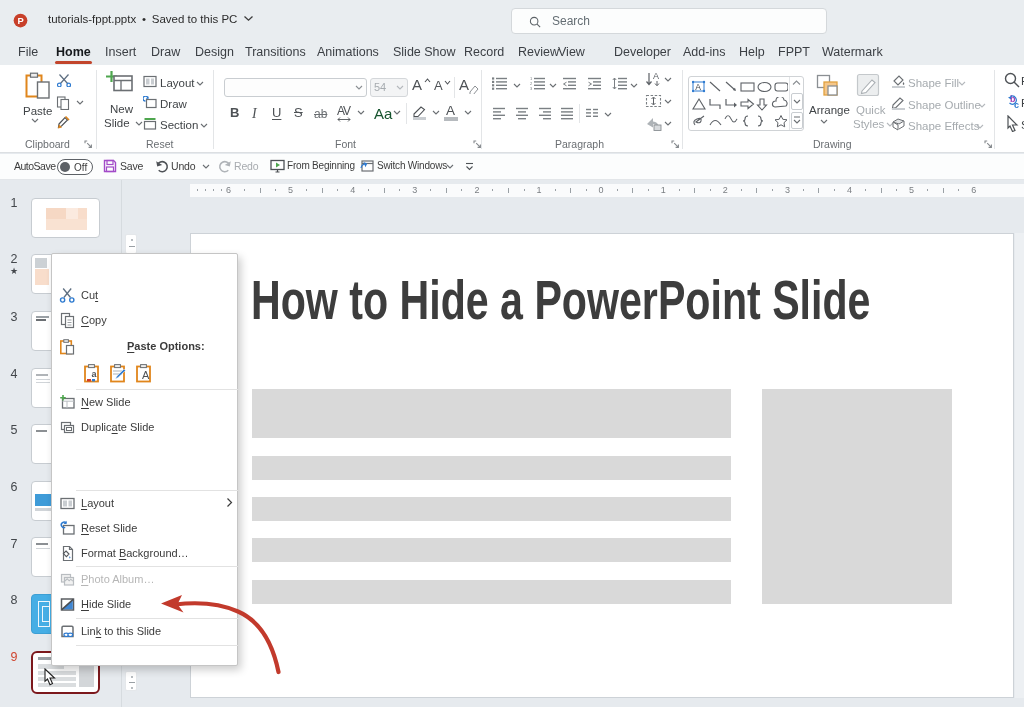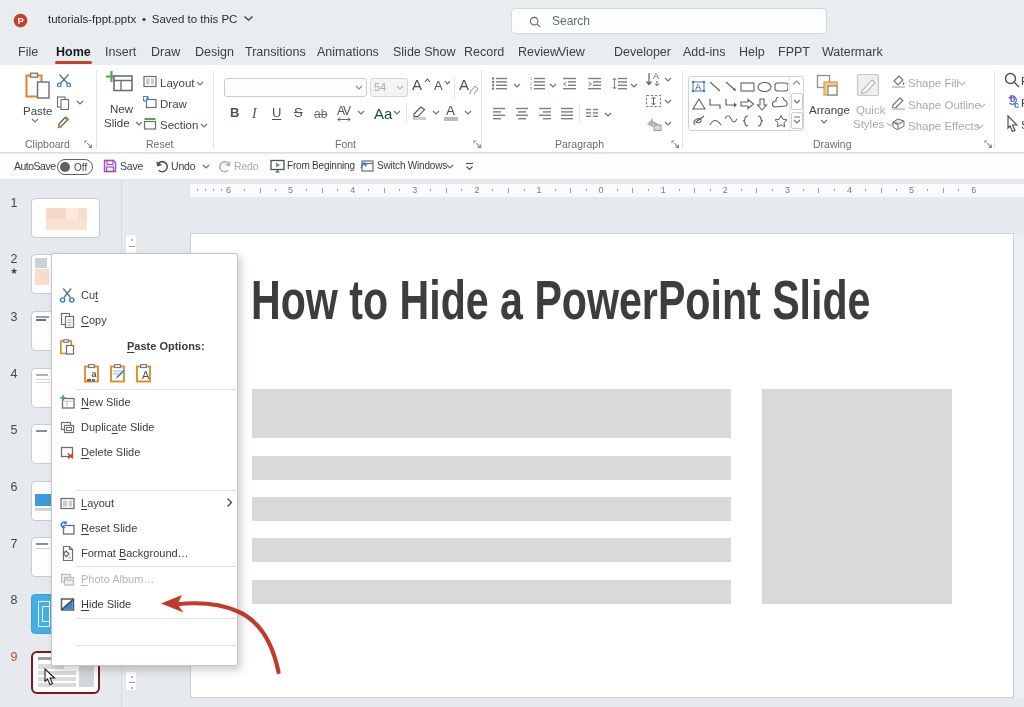--- a/index.html
+++ b/index.html
@@ -628,27 +628,20 @@
       <span class="lb"><u>N</u>ew Slide</span>
     </div>
 <div class="mi " style="top:160.5px">
       <span class="ic"><svg width="17" height="17" viewBox="0 0 17 17">
           <rect x="2.5" y="3.5" width="9" height="7" fill="#fff" stroke="#6b6f73" stroke-width="1.2"></rect>
           <rect x="5.5" y="6.5" width="9" height="7" fill="#fff" stroke="#6b6f73" stroke-width="1.2"></rect>
           <rect x="7.5" y="8.5" width="5" height="3" fill="none" stroke="#6b6f73" stroke-width="1"></rect>
         </svg></span>
       <span class="lb">Duplic<u>a</u>te Slide</span>
     </div>
-<div class="mi " style="top:185.5px">
-      <span class="ic"><svg width="17" height="17" viewBox="0 0 17 17">
-          <rect x="2.5" y="3.5" width="11" height="9" fill="#fff" stroke="#6b6f73" stroke-width="1.3"></rect>
-          <path d="M9 9.5 L14 14.5 M14 9.5 L9 14.5" stroke="#d03a2b" stroke-width="1.5"></path>
-        </svg></span>
-      <span class="lb"><u>D</u>elete Slide</span>
-    </div>
 <div class="mi " style="top:237.0px">
       <span class="ic"><svg width="17" height="17" viewBox="0 0 17 17">
           <rect x="2" y="3.5" width="13" height="10" fill="#fff" stroke="#6b6f73" stroke-width="1.3"></rect>
           <rect x="4" y="5.5" width="4" height="6" fill="#c9cdd1"></rect>
           <rect x="9.5" y="5.5" width="3.5" height="6" fill="#c9cdd1"></rect>
         </svg></span>
       <span class="lb"><u>L</u>ayout</span>
     </div>
 <div class="mi " style="top:261.5px">
       <span class="ic"><svg width="17" height="17" viewBox="0 0 17 17">
@@ -675,20 +668,28 @@
         </svg></span>
       <span class="lb"><u>P</u>hoto Album…</span>
     </div>
 <div class="mi " style="top:337.5px">
       <span class="ic"><svg width="17" height="17" viewBox="0 0 17 17">
           <rect x="2.5" y="3" width="12" height="11" fill="#fff" stroke="#595d61" stroke-width="1.5"></rect>
           <path d="M3.2 13.2 L13.8 3.8 L13.8 13.2 z" fill="#3f86d2"></path>
           <path d="M2.8 13.6 L14.2 3.4" stroke="#4a4e52" stroke-width="1.6"></path>
         </svg></span>
       <span class="lb"><u>H</u>ide Slide</span>
+    </div>
+<div class="mi " style="top:364.5px">
+      <span class="ic"><svg width="17" height="17" viewBox="0 0 17 17">
+          <path d="M3 13.5 V4.5 a1.2 1.2 0 0 1 1.2-1.2 h8.6 a1.2 1.2 0 0 1 1.2 1.2 V13.5 z" fill="#fff" stroke="#6b6f73" stroke-width="1.5"></path>
+          <ellipse cx="7.3" cy="11.8" rx="2.4" ry="1.7" fill="#fff" stroke="#2f7bd0" stroke-width="1.2"></ellipse>
+          <ellipse cx="11.3" cy="11.8" rx="2.4" ry="1.7" fill="#fff" stroke="#2f7bd0" stroke-width="1.2"></ellipse>
+        </svg></span>
+      <span class="lb">Lin<u>k</u> to this Slide</span>
     </div>
 <div class="mi" style="top:106.5px">
       <svg class="abs" style="left:31px;top:2px" width="19" height="21" viewBox="0 0 19 21">
         <rect x="2" y="3.5" width="13" height="15" fill="#fff" stroke="#e0861c" stroke-width="1.8"></rect>
         <rect x="5.6" y="1.6" width="5.8" height="3" fill="#eee" stroke="#6b6f73" stroke-width="1"></rect>
         <text x="8.5" y="14" font-size="9" font-weight="bold" fill="#4e5256" font-family="Liberation Sans">a</text>
         <rect x="4" y="16" width="4" height="2.4" fill="#d03a2b"></rect>
         <rect x="9" y="16" width="3" height="2.4" fill="#2f7bd0"></rect>
       </svg>
       <svg class="abs" style="left:57px;top:2px" width="19" height="21" viewBox="0 0 19 21">

